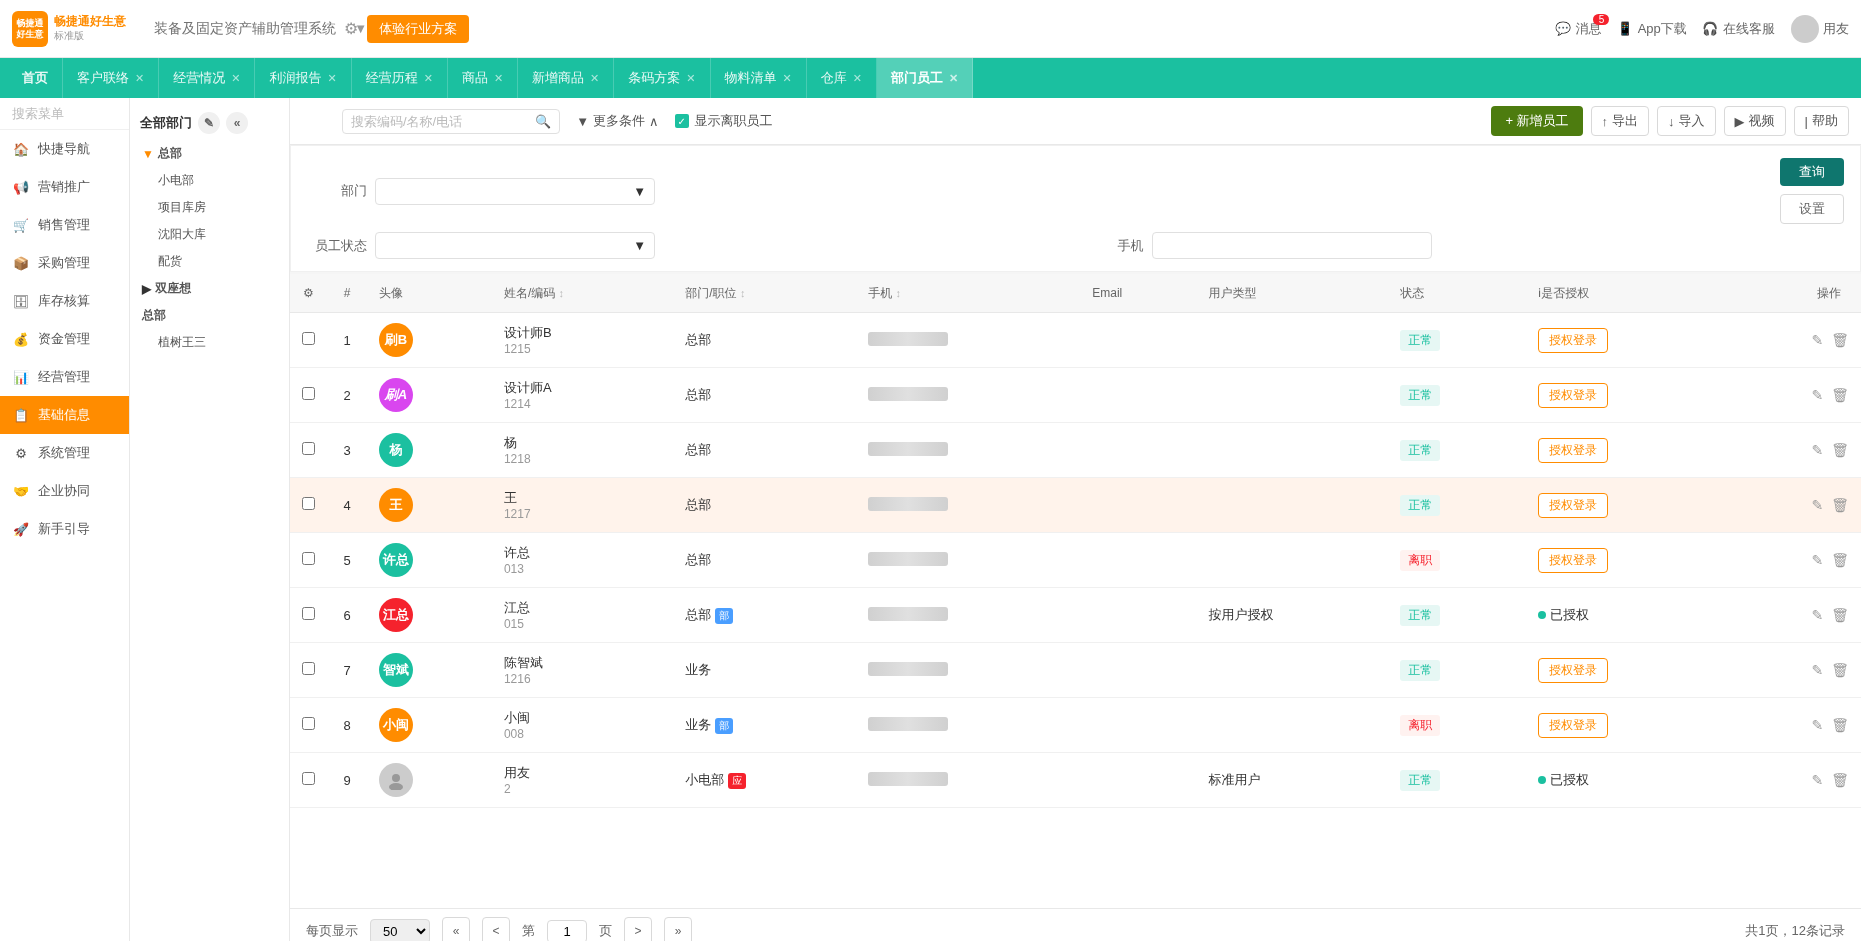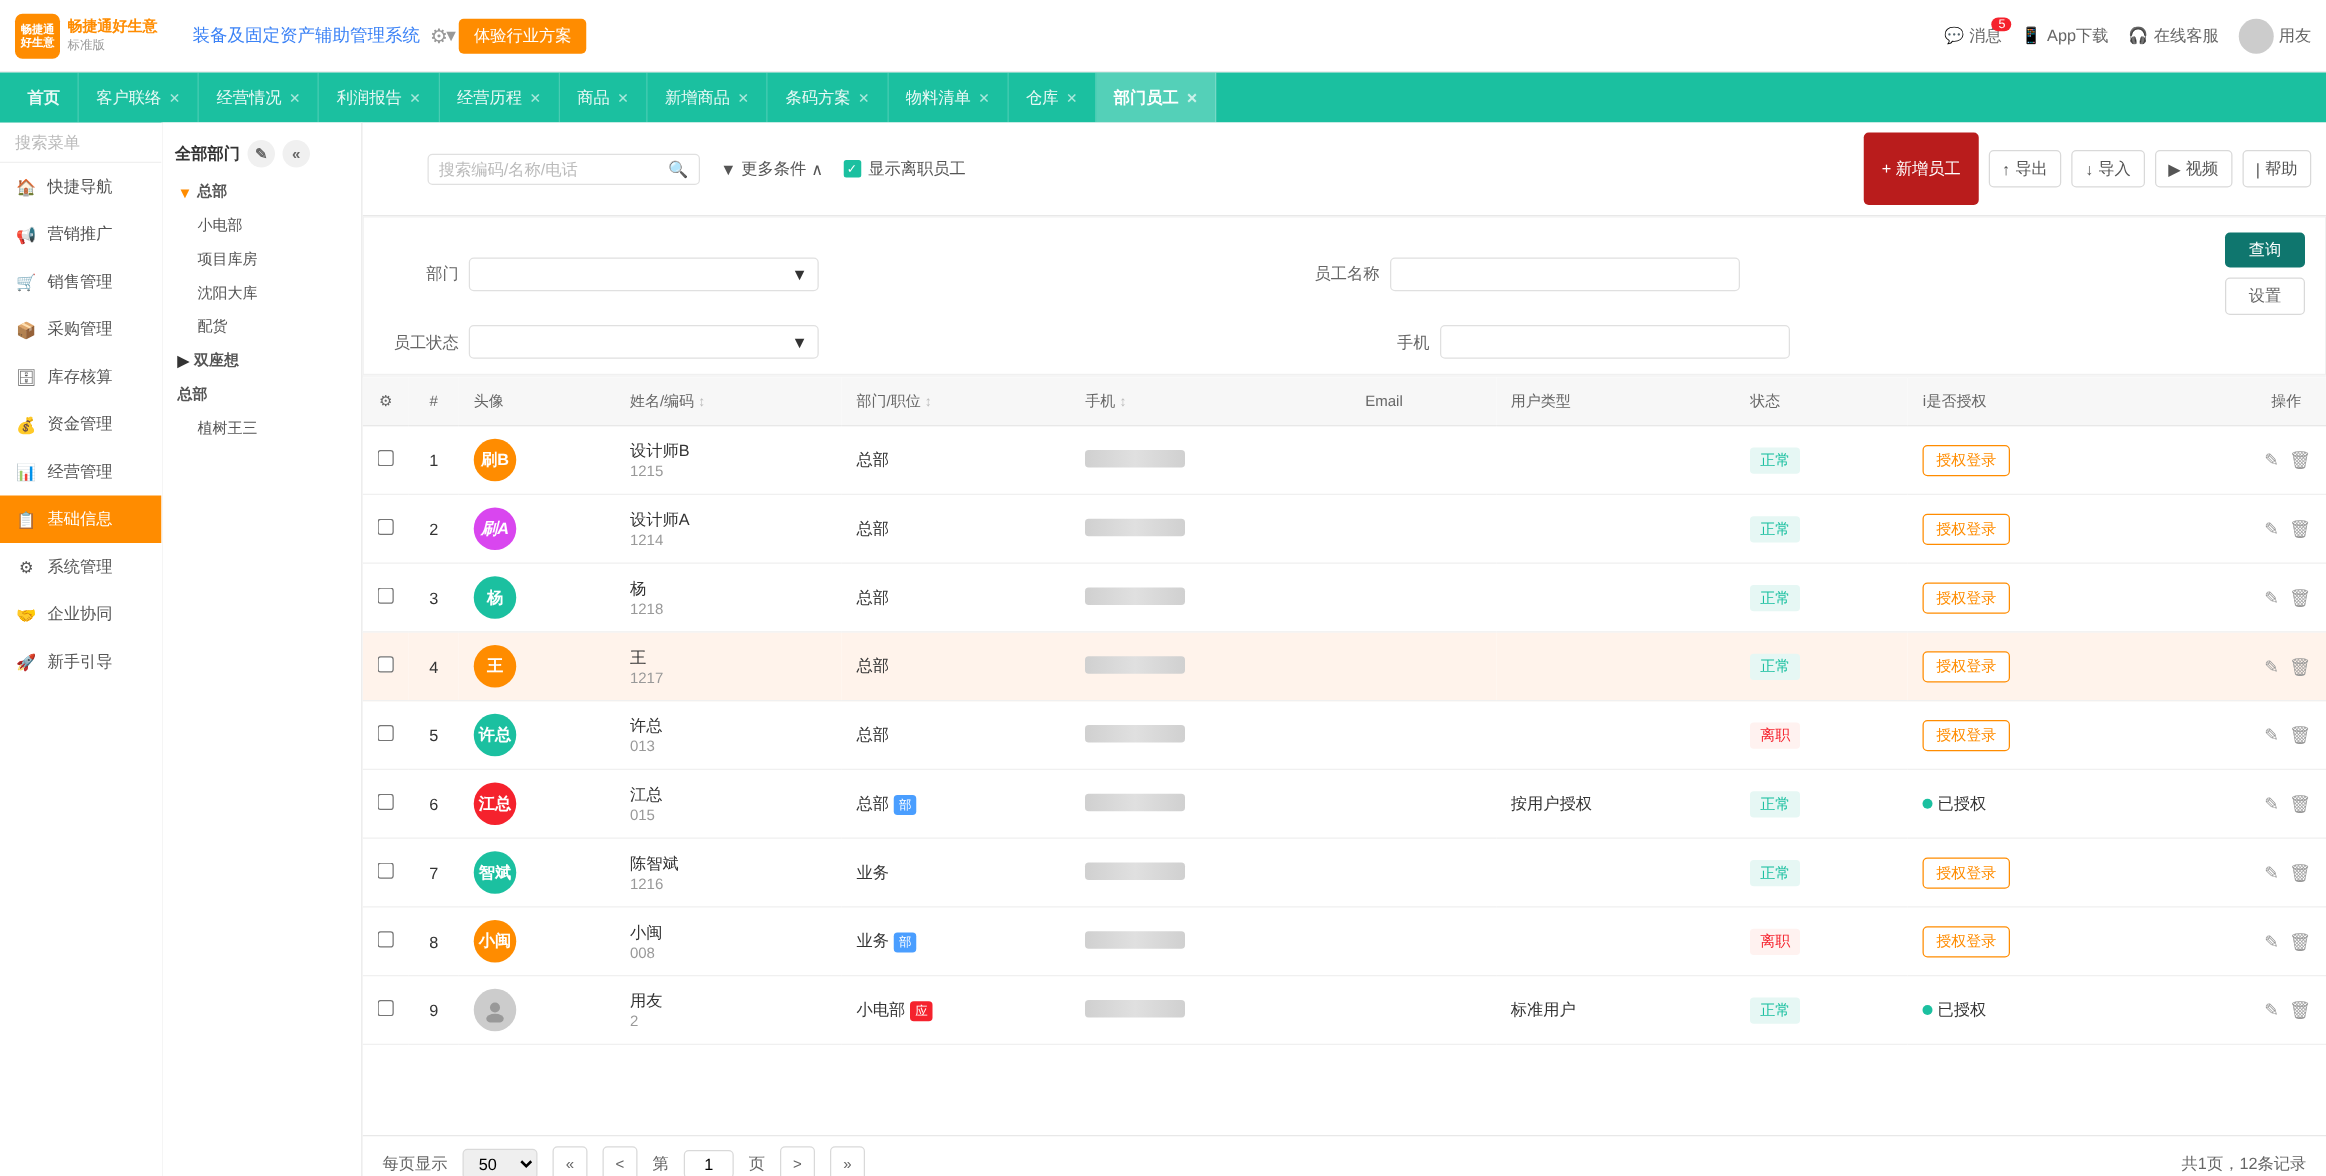--- a/index.html
+++ b/index.html
@@ -4,21 +4,21 @@
   <style>
     * { box-sizing: border-box; margin: 0; padding: 0; }
     body { font-family: 'Microsoft YaHei', Arial, sans-serif; font-size: 13px; background: #f5f5f5; color: #333; }
 
     
     .top-bar { display: flex; align-items: center; background: #fff; height: 58px; padding: 0 12px; border-bottom: 1px solid #e8e8e8; }
     .logo-area { display: flex; align-items: center; width: 130px; }
     .logo-icon { width: 36px; height: 36px; background: #ff8c00; border-radius: 6px; display: flex; align-items: center; justify-content: center; color: #fff; font-size: 10px; font-weight: bold; margin-right: 6px; flex-shrink: 0; }
     .logo-text { font-size: 12px; color: #ff8c00; font-weight: bold; line-height: 1.3; }
     .logo-sub { font-size: 10px; color: #999; }
-    .system-title { font-size: 14px; color: #3b82f6; margin-left: 12px; margin-right: 8px; }
+    .system-title { font-size: 14px; color: #737373; margin-left: 12px; margin-right: 8px; }
     .gear-btn { background: none; border: none; cursor: pointer; color: #999; font-size: 16px; }
     .trial-btn { background: #ff8c00; color: #fff; border: none; border-radius: 4px; padding: 5px 12px; font-size: 13px; cursor: pointer; }
     .top-right { margin-left: auto; display: flex; align-items: center; gap: 16px; color: #666; font-size: 13px; }
     .msg-icon { position: relative; cursor: pointer; }
     .badge { position: absolute; top: -6px; right: -8px; background: #f5222d; color: #fff; border-radius: 10px; font-size: 10px; padding: 0 4px; min-width: 16px; text-align: center; }
     .top-right-item { cursor: pointer; display: flex; align-items: center; gap: 4px; }
     .user-avatar { width: 28px; height: 28px; background: #ccc; border-radius: 50%; }
 
     
     .nav-tabs { display: flex; background: #1bc0a0; height: 40px; align-items: center; padding: 0 8px; gap: 0; overflow: hidden; }
@@ -59,21 +59,21 @@
 
     
     .toolbar-area { background: #fff; padding: 8px 12px; display: flex; align-items: center; gap: 8px; border-bottom: 1px solid #e8e8e8; }
     .search-input-wrap { display: flex; align-items: center; border: 1px solid #e0e0e0; border-radius: 4px; padding: 4px 8px; gap: 4px; margin-left: 40px; }
     .search-input-wrap input { border: none; outline: none; font-size: 13px; width: 180px; }
     .search-input-wrap input::placeholder { color: #bbb; }
     .filter-btn { display: flex; align-items: center; gap: 4px; color: #555; cursor: pointer; font-size: 13px; padding: 4px 8px; border-radius: 4px; }
     .show-resigned-check { display: flex; align-items: center; gap: 6px; cursor: pointer; font-size: 13px; color: #555; }
     .checkbox-checked { width: 14px; height: 14px; background: #1bc0a0; border-radius: 2px; display: flex; align-items: center; justify-content: center; color: #fff; font-size: 10px; }
     .right-btns { margin-left: auto; display: flex; align-items: center; gap: 8px; }
-    .add-btn { background: #b91c1c; color: #fff; border: none; border-radius: 4px; padding: 20px 14px; font-size: 13px; cursor: pointer; display: flex; align-items: center; gap: 4px; }
+    .add-btn { background: #4d7c0f; color: #fff; border: none; border-radius: 4px; padding: 6px 14px; font-size: 13px; cursor: pointer; display: flex; align-items: center; gap: 4px; }
     .outline-btn { background: #fff; color: #555; border: 1px solid #d9d9d9; border-radius: 4px; padding: 5px 10px; font-size: 13px; cursor: pointer; display: flex; align-items: center; gap: 4px; }
 
     
     .filter-panel { background: #fff; padding: 12px 16px; border: 1px solid #f0f0f0; margin-bottom: 2px; }
     .filter-row { display: flex; align-items: center; gap: 16px; margin-bottom: 8px; }
     .filter-row:last-child { margin-bottom: 0; }
     .filter-field { display: flex; align-items: center; gap: 8px; flex: 1; }
     .filter-label { color: #666; font-size: 13px; width: 60px; text-align: right; flex-shrink: 0; }
     .filter-select { flex: 1; max-width: 280px; border: 1px solid #e0e0e0; border-radius: 4px; padding: 5px 8px; font-size: 13px; display: flex; align-items: center; justify-content: space-between; cursor: pointer; background: #fff; }
     .filter-input { flex: 1; max-width: 280px; border: 1px solid #e0e0e0; border-radius: 4px; padding: 5px 8px; font-size: 13px; outline: none; }
@@ -291,24 +291,20 @@
 
         <div class="filter-panel">
           <div class="filter-row">
             <div class="filter-field">
               <span class="filter-label">部门</span>
               <div class="filter-select">
                 <span></span>
                 <span>▼</span>
               </div>
             </div>
-            <div class="filter-field">
-              <span class="filter-label">员工名称</span>
-              <input class="filter-input" type="text" style="">
-            </div>
             <div class="filter-actions">
               <button class="query-btn">查询</button>
               <button class="set-btn">设置</button>
             </div>
           </div>
           <div class="filter-row">
             <div class="filter-field">
               <span class="filter-label">员工状态</span>
               <div class="filter-select">
                 <span></span>

